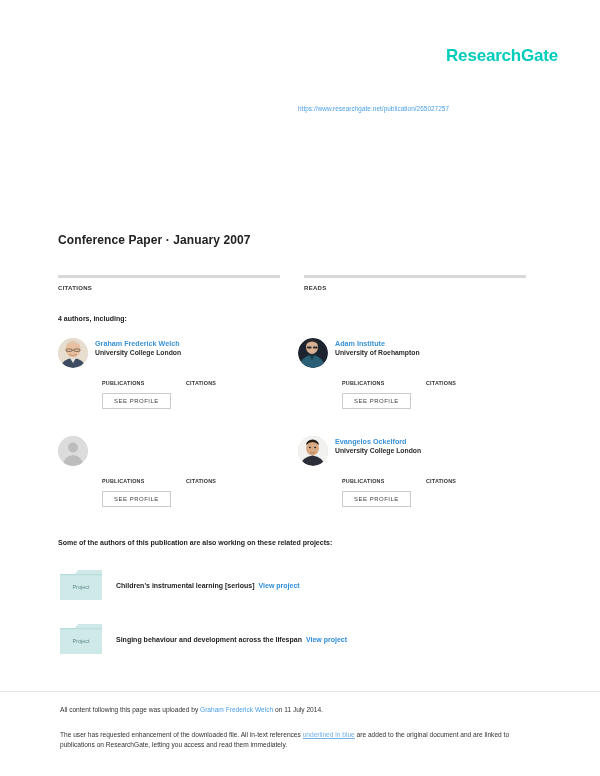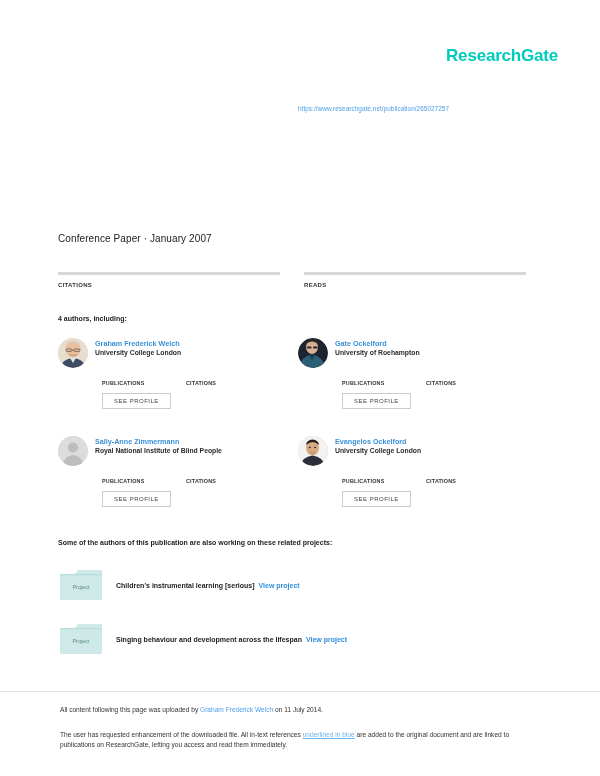--- a/index.html
+++ b/index.html
@@ -52,22 +52,22 @@
 
   
   .meta {
     position: absolute;
     top: 233px;
     left: 58px;
     right: 58px;
   }
 
   .pub-type {
-    font-size: 10px;
-    font-weight: normal;
+    font-size: 12px;
+    font-weight: bold;
     color: #222222;
     letter-spacing: 0.1px;
     margin-bottom: 28px;
   }
 
   .stats-row {
     display: flex;
     gap: 24px;
   }
   .stat-col {
@@ -332,21 +332,21 @@
                 <ellipse cx="14" cy="9" rx="6" ry="7" fill="#d8b094"></ellipse>
                 <path d="M8 6 Q14 1 20 6 Q19 2 14 1.5 Q9 2 8 6Z" fill="#2e2a28"></path>
                 <rect x="9" y="8.5" width="4.6" height="2" rx="0.9" fill="#0f1318" opacity="0.85"></rect>
                 <rect x="15" y="8.5" width="4.6" height="2" rx="0.9" fill="#0f1318" opacity="0.85"></rect>
                 <path d="M1 30 Q3 18 14 16.5 Q25 18 27 30 Z" fill="#2b5f75"></path>
                 <path d="M11 16.5 L14 22 L17 16.5 Z" fill="#1b3a4a"></path>
               </g>
             </svg>
           </div>
           <div class="author-info">
-            <a class="author-name" href="#">Gate Ockelford</a>
+            <a class="author-name" href="#">Adam Institute</a>
             <div class="author-affil">University of Roehampton</div>
           </div>
         </div>
         <div class="author-stats">
           <div class="author-stat">
             <div class="author-stat-num"></div>
             <div class="author-stat-label">PUBLICATIONS</div>
           </div>
           <div class="author-stat">
             <div class="author-stat-num"></div>
@@ -357,24 +357,20 @@
       </div>
 
       <div class="author-card">
         <div class="author-top">
           <div class="avatar">
             <svg viewBox="0 0 30 30" xmlns="http://www.w3.org/2000/svg">
               <circle cx="15" cy="15" r="15" fill="#dcdcdc"></circle>
               <circle cx="15" cy="11.5" r="5" fill="#bdbdbd"></circle>
               <path d="M4.5 30 Q6 19.5 15 19 Q24 19.5 25.5 30 Z" fill="#bdbdbd"></path>
             </svg>
-          </div>
-          <div class="author-info">
-            <a class="author-name" href="#">Sally-Anne Zimmermann</a>
-            <div class="author-affil">Royal National Institute of Blind People</div>
           </div>
         </div>
         <div class="author-stats">
           <div class="author-stat">
             <div class="author-stat-num"></div>
             <div class="author-stat-label">PUBLICATIONS</div>
           </div>
           <div class="author-stat">
             <div class="author-stat-num"></div>
             <div class="author-stat-label">CITATIONS</div>

